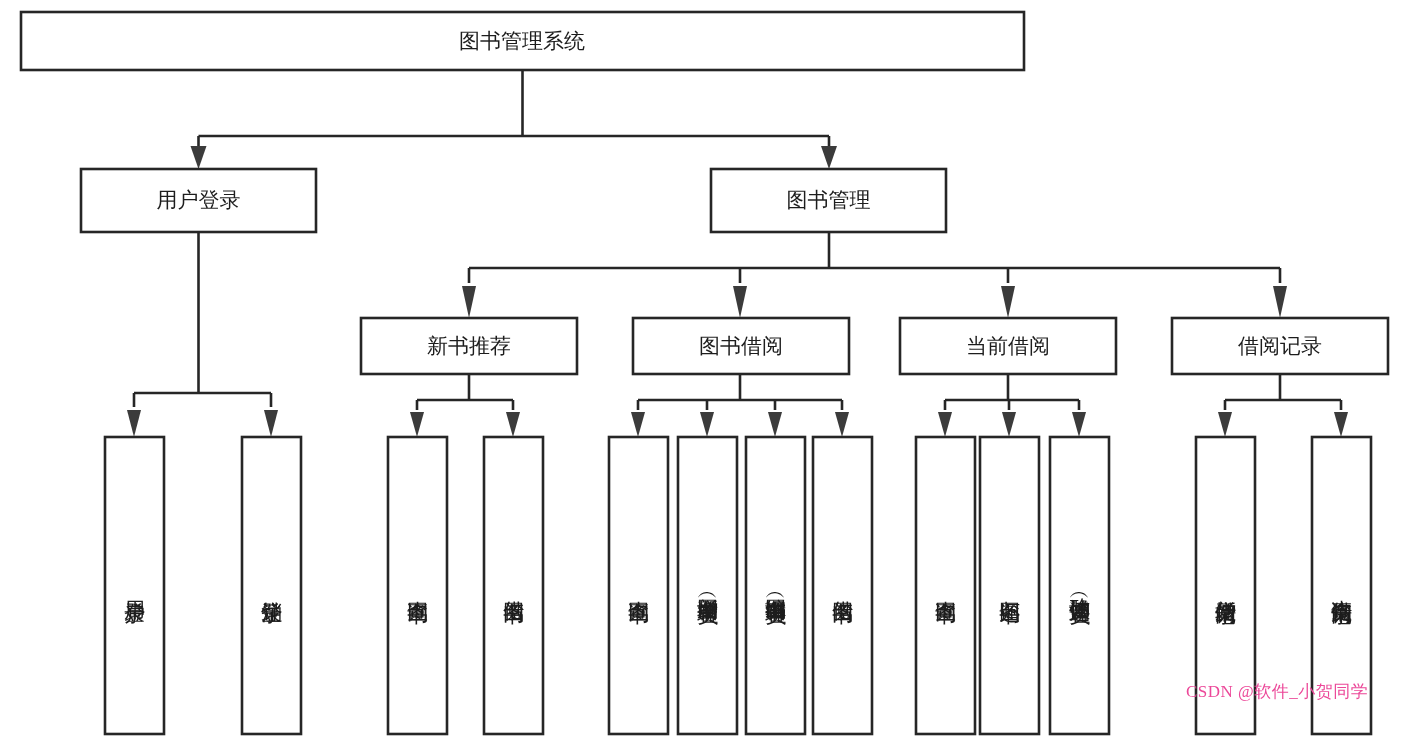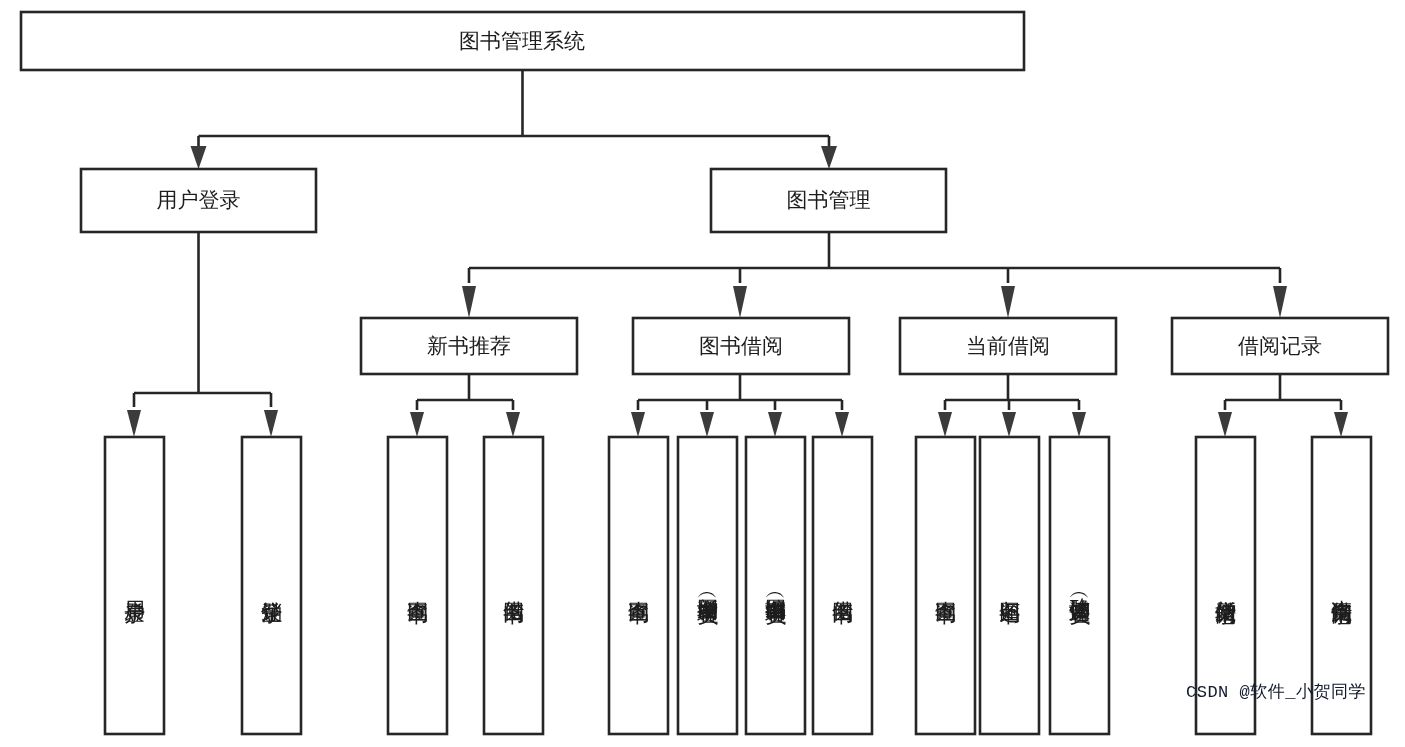--- a/index.html
+++ b/index.html
@@ -60,23 +60,23 @@
     color: #1d1d1d;
     letter-spacing: 1px;
     white-space: nowrap;
     text-align: center;
     pointer-events: none;
   }
   .watermark {
     position: absolute;
     left: 1186px;
     top: 680px;
-    font-family: Liberation Mono, monospace;
+    font-family: Liberation Serif, serif;
     font-size: 17px;
-    color: #0f172a;
+    color: #ec4899;
     white-space: nowrap;
     letter-spacing: 0.5px;
   }
 </style>
 </head>
 <body>
 
 <div id="diagram-root">
 
   <svg id="tree-svg" viewBox="0 0 1405 747">

